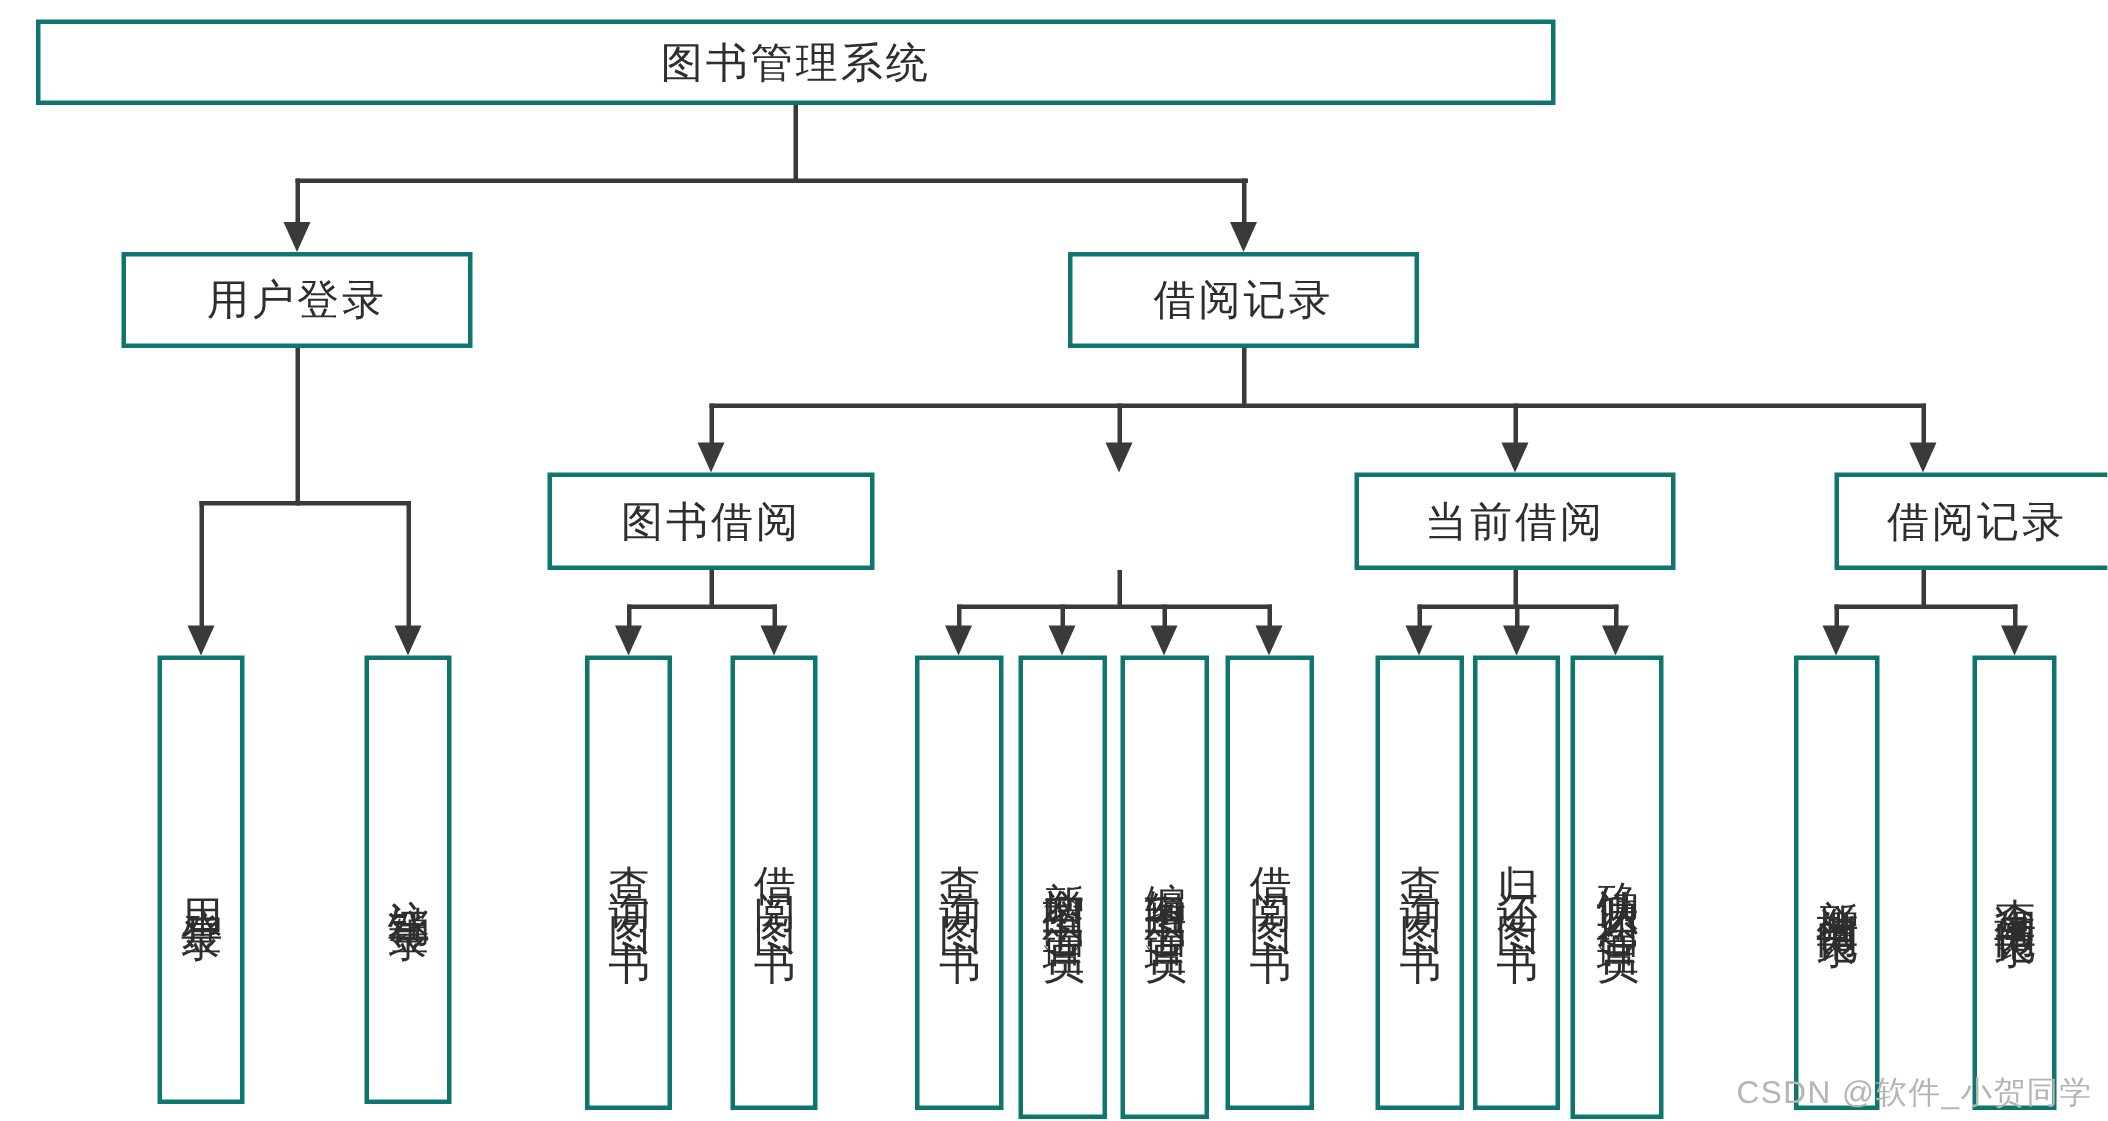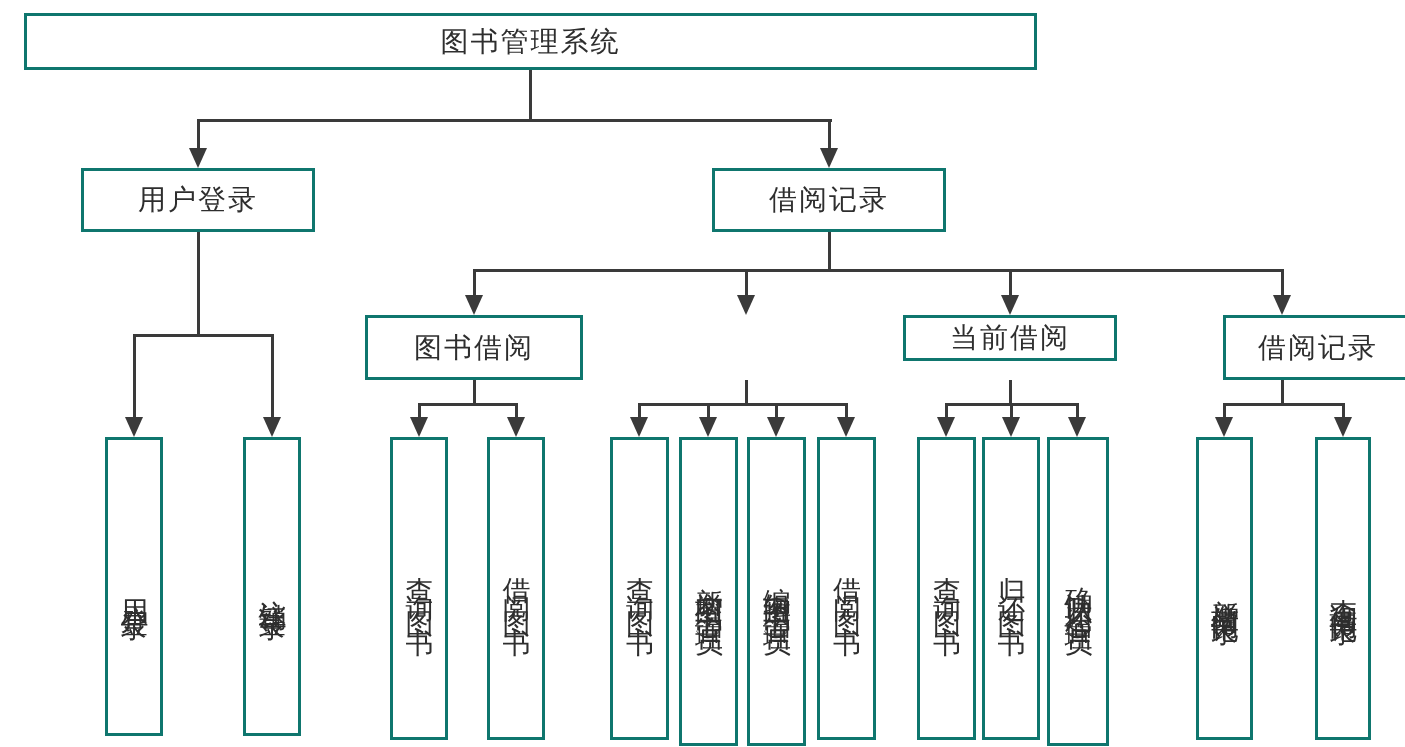--- a/index.html
+++ b/index.html
@@ -126,21 +126,21 @@
 
   <div class="box" style="left:712px;top:168px;width:234px;height:64px;">
     <span class="hlabel">借阅记录</span>
   </div>
 
   <div class="box" style="left:365px;top:315px;width:218px;height:65px;">
     <span class="hlabel">图书借阅</span>
   </div>
 
 
-  <div class="box" style="left:903px;top:315px;width:214px;height:46px;justify-content:center;">
+  <div class="box" style="left:903px;top:315px;width:214px;height:65px;justify-content:center;">
     <span class="hlabel">当前借阅</span>
   </div>
 
   <div class="box" style="left:1223px;top:315px;width:190px;height:65px;">
     <span class="hlabel">借阅记录</span>
   </div>
 
   <div class="box" style="left:105px;top:437px;width:58px;height:299px;">
     <span class="vlabel ls-tight">用户登录</span>
   </div>
@@ -178,14 +178,15 @@
     <span class="vlabel ls-mid">确认归还（管理员）</span>
   </div>
 
   <div class="box" style="left:1196px;top:437px;width:57px;height:303px;">
     <span class="vlabel ls-six">新增借阅记录</span>
   </div>
   <div class="box" style="left:1315px;top:437px;width:56px;height:303px;">
     <span class="vlabel ls-six">查询借阅记录</span>
   </div>
 
+  <div class="watermark">CSDN @软件_小贺同学</div>
 
 </div>
 
 </body></html>

